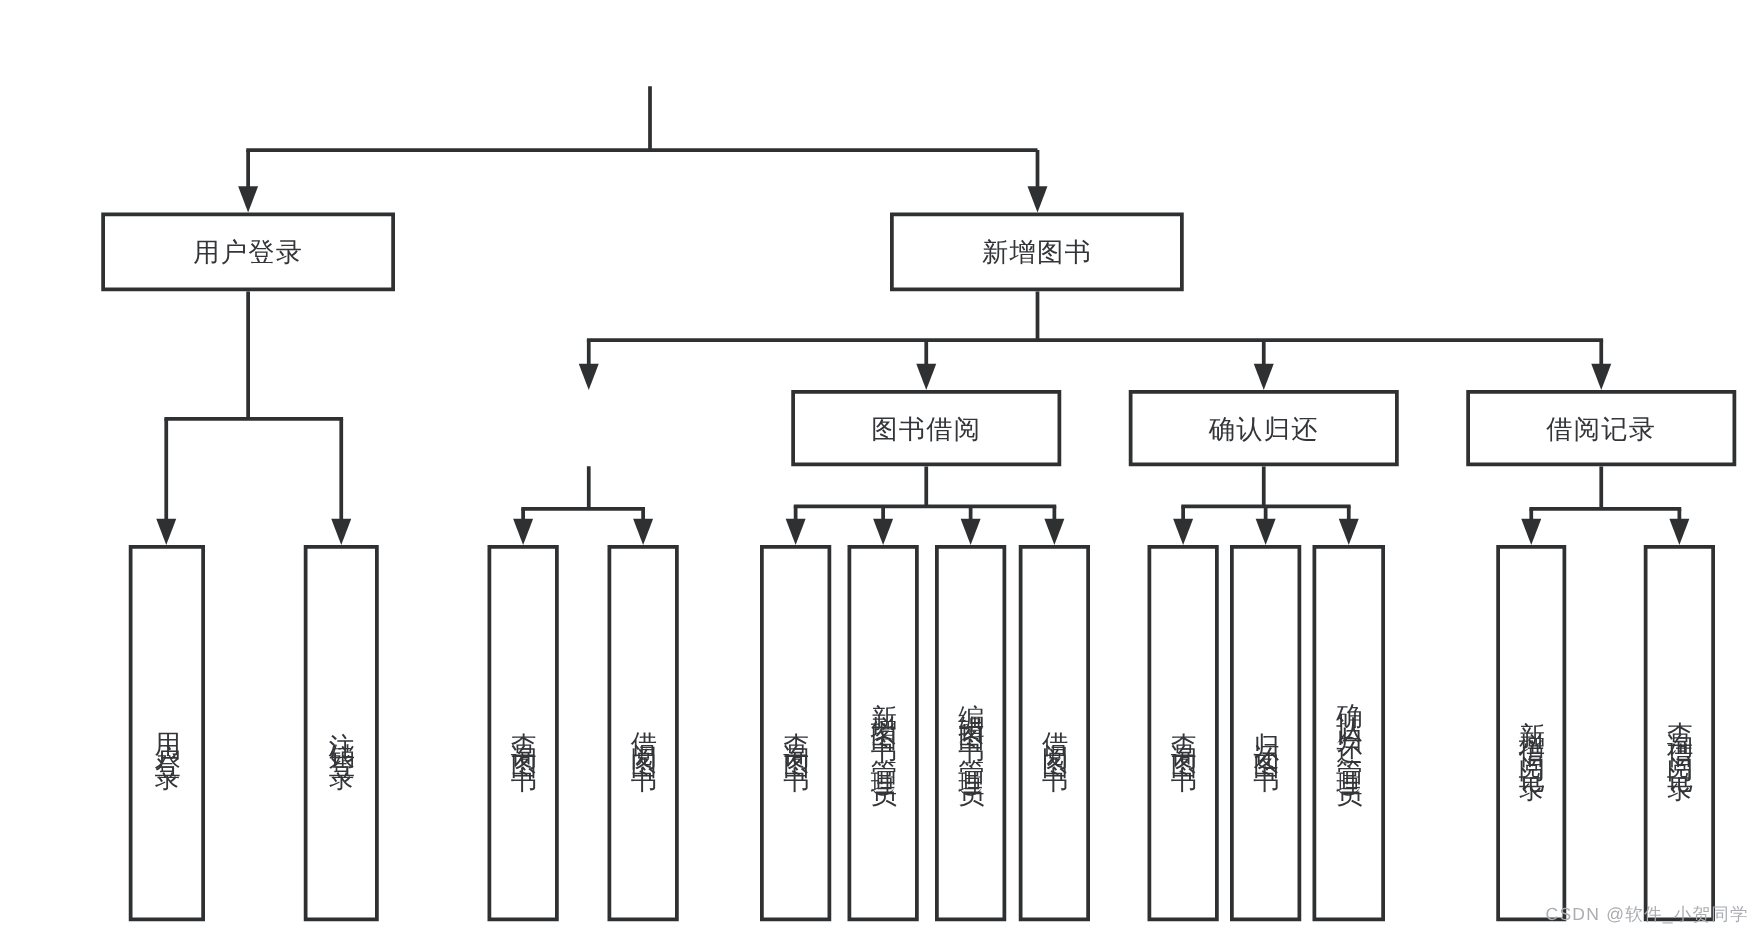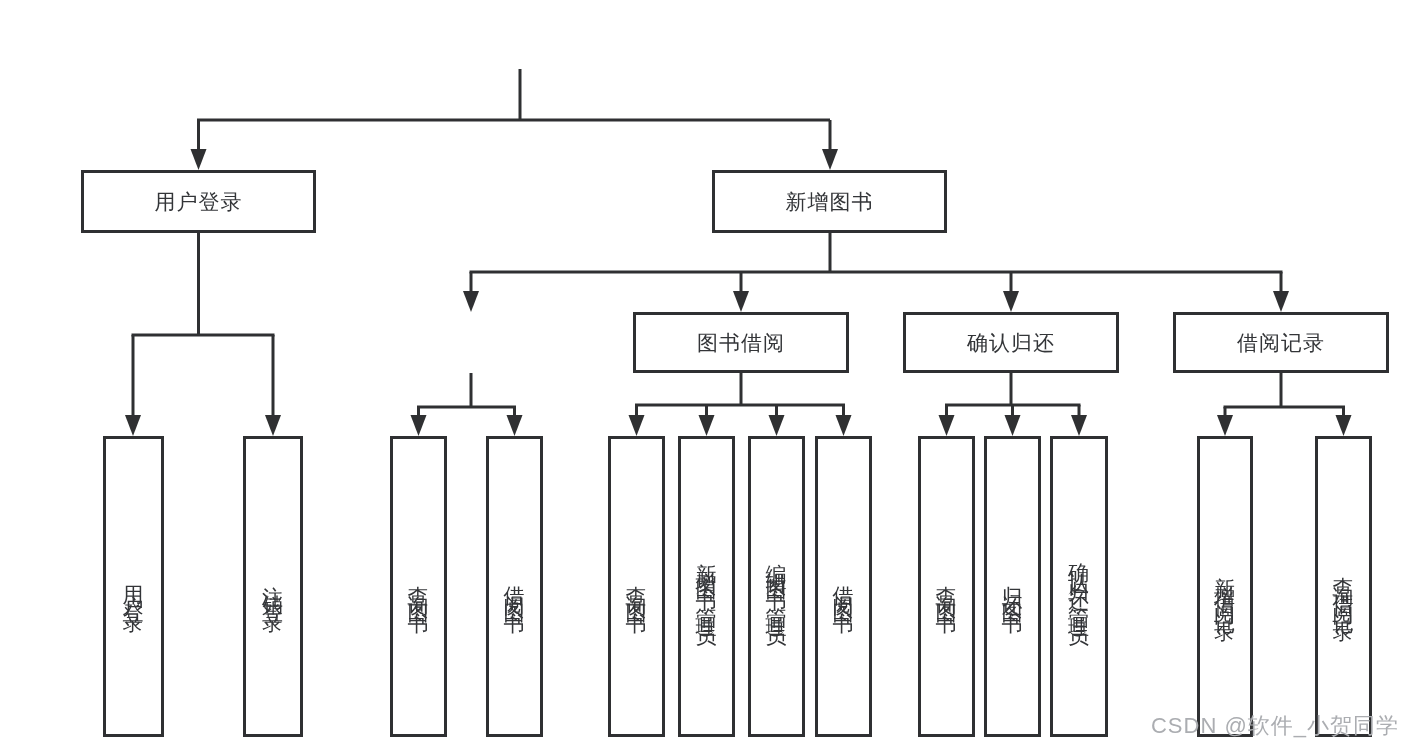--- a/index.html
+++ b/index.html
@@ -29,21 +29,21 @@
   }
   .vnode span {
     writing-mode:vertical-rl;
     text-orientation:mixed;
     letter-spacing:9px;
     line-height:1;
   }
   .watermark {
     position:absolute;
     right:6px; bottom:6px;
-    font-size:22px;
+    font-size:14px;
     color:#abadb1;
     letter-spacing:1px;
     z-index:5;
     white-space:nowrap;
   }
 </style>
 </head>
 <body>
 
 <div class="canvas">

